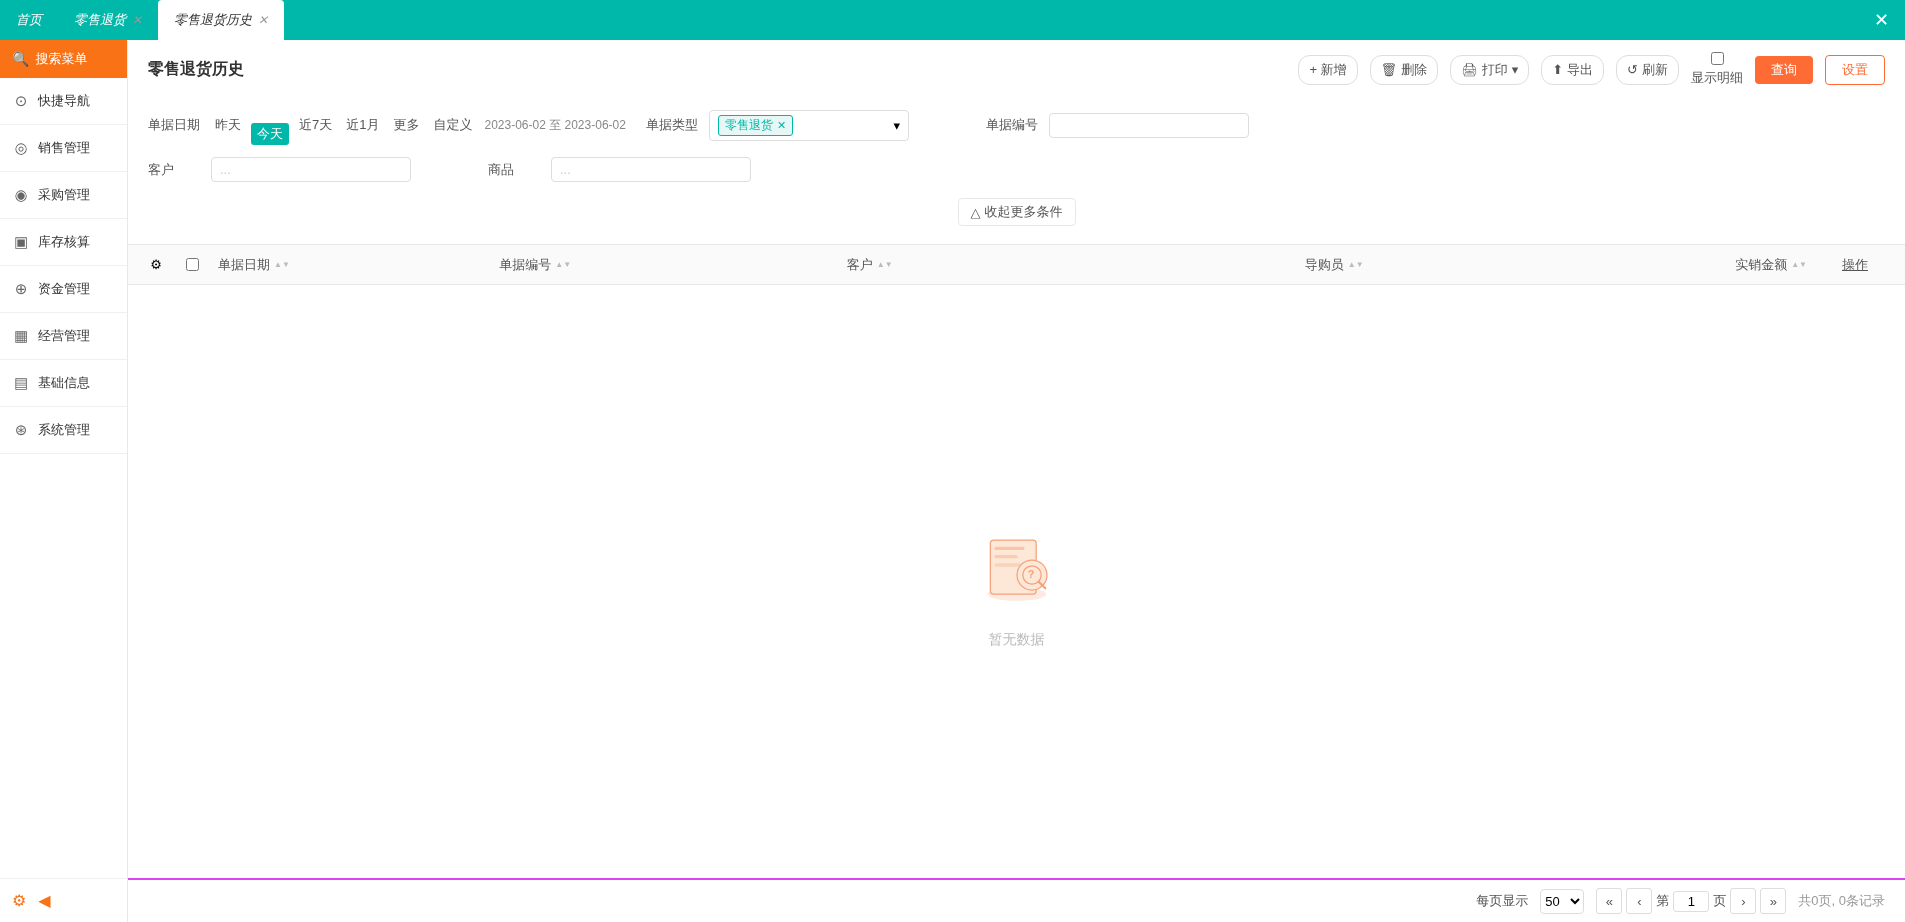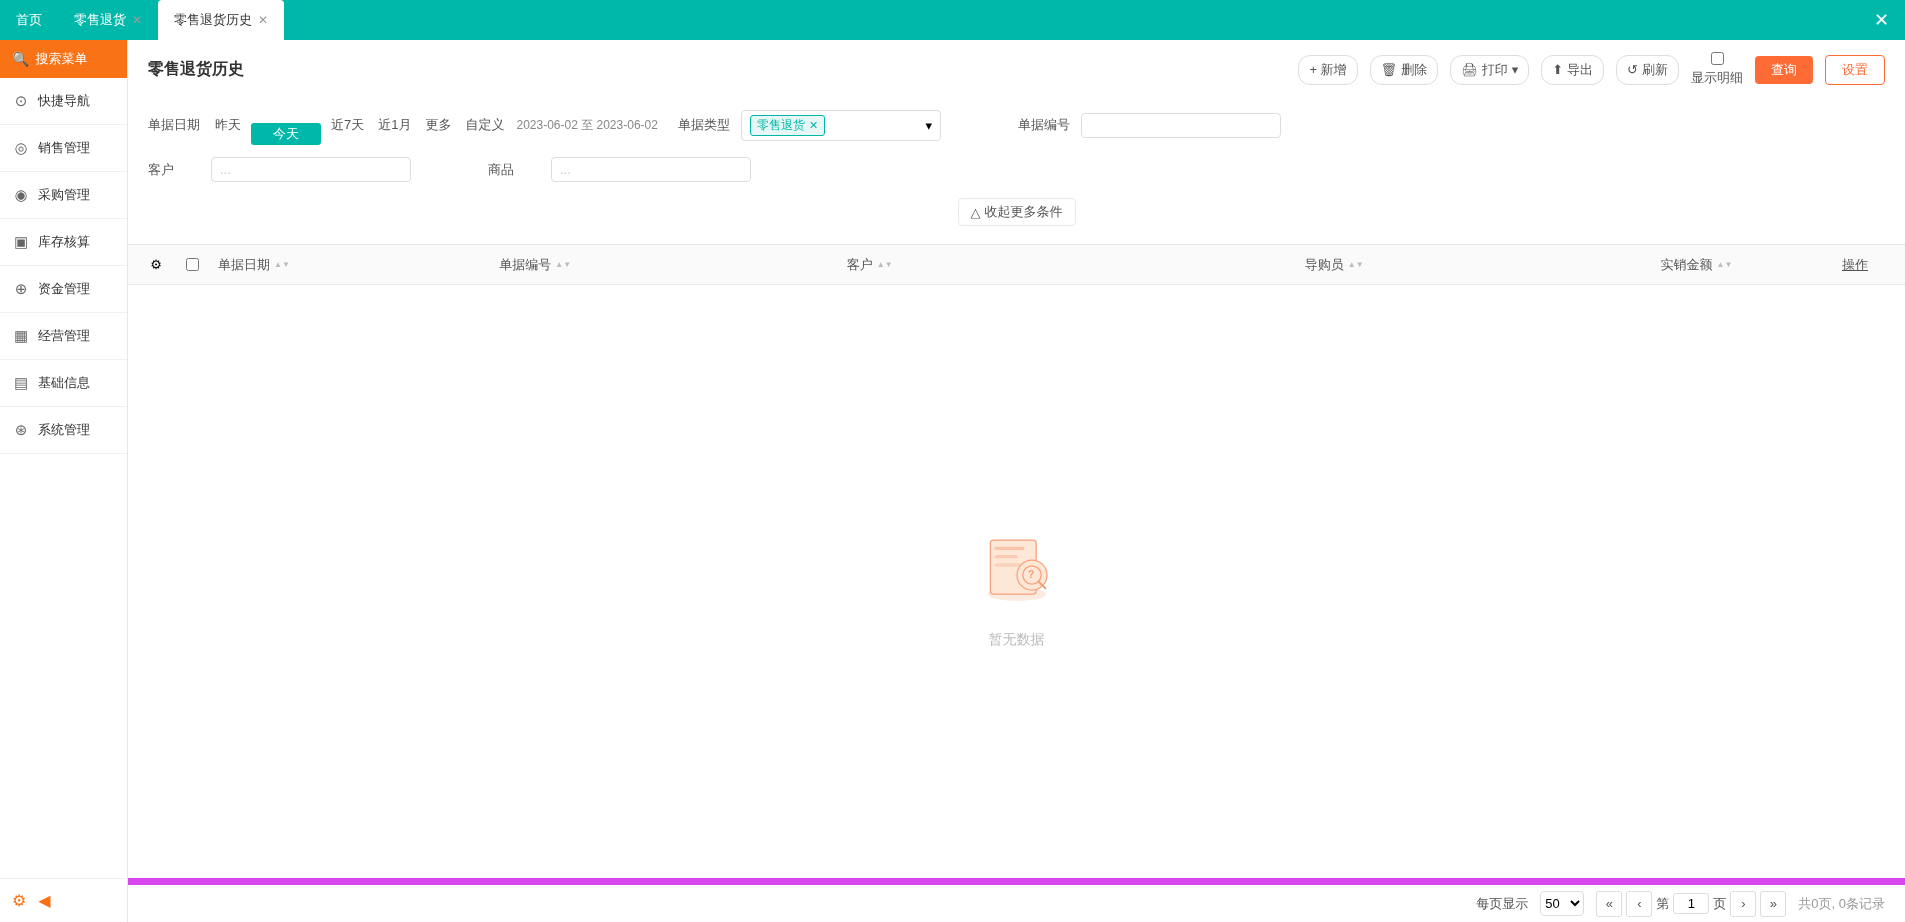--- a/index.html
+++ b/index.html
@@ -12,20 +12,21 @@
       display: flex;
       align-items: center;
       padding: 0 0 0 0;
       flex-shrink: 0;
     }
     .top-bar-tabs {
       display: flex;
       align-items: flex-start;
       height: 100%;
       flex: 1;
+      font-style: italic;
     }
     .tab-item {
       height: 100%;
       display: flex;
       align-items: center;
       padding: 0 16px;
       color: #fff;
       font-size: 13px;
       cursor: pointer;
       position: relative;
@@ -216,21 +217,21 @@
     }
     .date-opt {
       color: #555;
       cursor: pointer;
       padding: 2px 4px;
     }
     .date-opt.active {
       background: #00b8a9;
       color: #fff;
       border-radius: 3px;
-      padding: 2px 22px;
+      padding: 2px 6px;
       margin-top: 18px;
     }
     .date-range {
       color: #888;
       font-size: 12px;
     }
     .filter-select {
       display: flex;
       align-items: center;
       border: 1px solid #ddd;
@@ -325,21 +326,21 @@
       display: flex;
       flex-direction: column;
       gap: 1px;
       font-size: 8px;
       color: #bbb;
     }
     .th-date { flex: 1.2; }
     .th-num { flex: 1.5; }
     .th-customer { flex: 2; }
     .th-guide { flex: 1.2; }
-    .th-amount { flex: 1; text-align: right; justify-content: center; }
+    .th-amount { flex: 1; text-align: right; justify-content: flex-end; }
     .th-op { width: 80px; text-align: center; justify-content: center; text-decoration: underline; }
 
     
     .empty-state {
       flex: 1;
       display: flex;
       flex-direction: column;
       align-items: center;
       justify-content: center;
       color: #bbb;
@@ -348,21 +349,21 @@
     }
     .empty-icon {
       width: 100px;
       height: 100px;
     }
 
     
     .table-footer {
       height: 44px;
       background: #fff;
-      border-top: 7px solid #d946ef;
+      border-top: 2px solid #d946ef;
       display: flex;
       align-items: center;
       justify-content: flex-end;
       padding: 0 20px;
       gap: 12px;
       flex-shrink: 0;
       font-size: 13px;
       color: #555;
     }
     .pagination-select {

